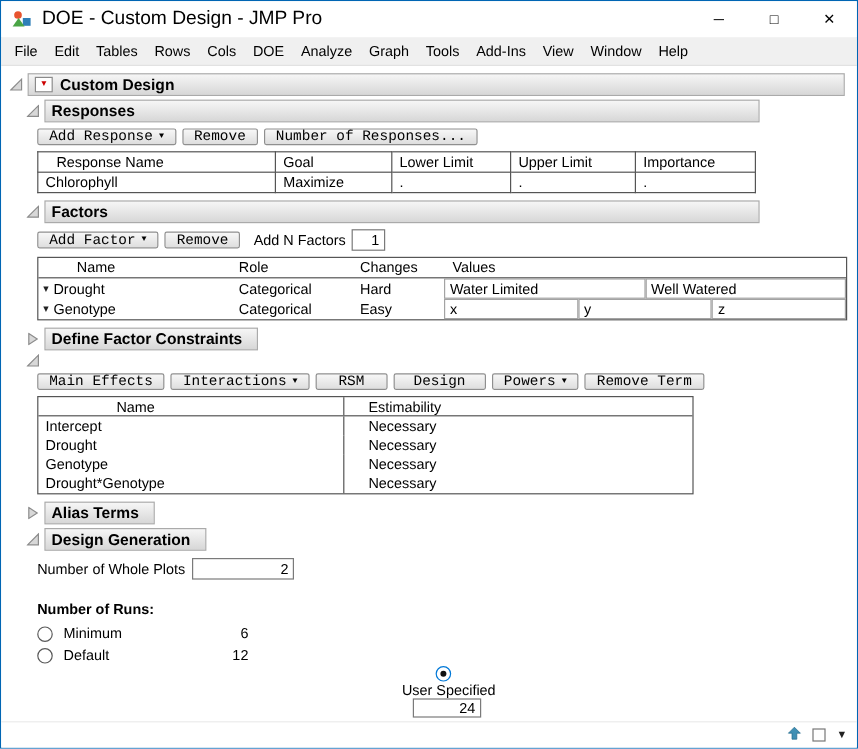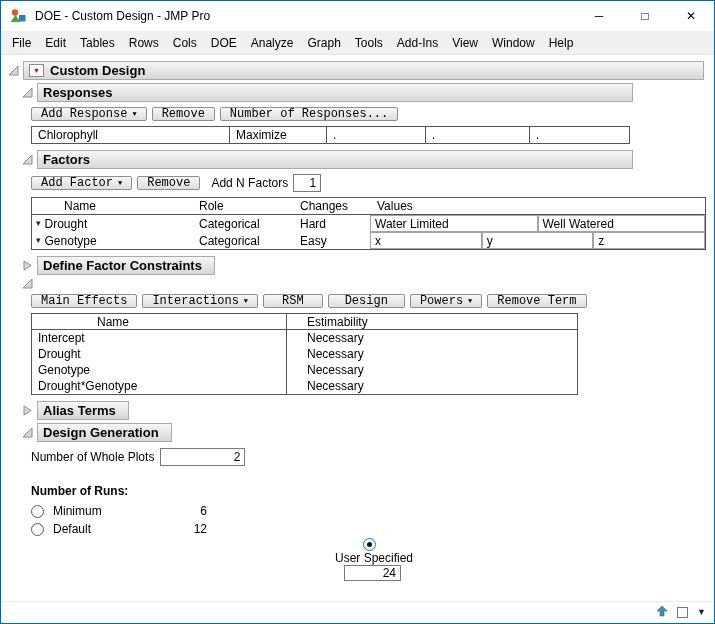--- a/index.html
+++ b/index.html
@@ -6,21 +6,21 @@
   body {
     width: 715px; height: 624px; overflow: hidden;
     font-family: "Liberation Sans", sans-serif; font-size: 12px; color: #000;
     background: #fff;
   }
   .window { width: 715px; height: 624px; border: 1px solid #0066b4; display: flex; flex-direction: column; background: #fff; }
 
   
   .titlebar { flex: 0 0 30px; display: flex; align-items: center; background: #fff; }
   .app-icon { width: 18px; height: 18px; margin: 0 8px; flex: 0 0 18px; }
-  .title { font-size: 12px; }
+  .title { font-size: 16px; }
   .win-controls { margin-left: auto; display: flex; height: 30px; }
   .win-btn { width: 46px; height: 30px; display: flex; align-items: center; justify-content: center; font-size: 12px; cursor: default; }
 
   
   .menubar { flex: 0 0 24px; background: #f0f0f0; display: flex; align-items: center; padding-left: 4px; border-bottom: 1px solid #e2e2e2; }
   .menu-item { padding: 3px 7px; }
 
   
   .content { flex: 1 1 auto; padding: 3px 6px 0 6px; overflow: hidden; background: #fff; }
 
@@ -147,20 +147,27 @@
     <div class="btn-row">
       <button class="jbtn">
         <span>Add Response</span>
         <span class="dd">▼</span>
       </button>
       <button class="jbtn">Remove</button>
       <button class="jbtn">Number of Responses...</button>
     </div>
     <table class="grid">
       <tbody>
+          <tr>
+        <td class="c-name hdr first">Response Name</td>
+        <td class="c-goal hdr">Goal</td>
+        <td class="c-ll hdr">Lower Limit</td>
+        <td class="c-ul hdr">Upper Limit</td>
+        <td class="c-imp hdr">Importance</td>
+      </tr>
       <tr>
         <td class="c-name">Chlorophyll</td>
         <td class="c-goal">Maximize</td>
         <td class="c-ll">.</td>
         <td class="c-ul">.</td>
         <td class="c-imp">.</td>
       </tr>
     </tbody>
       </table>
 

